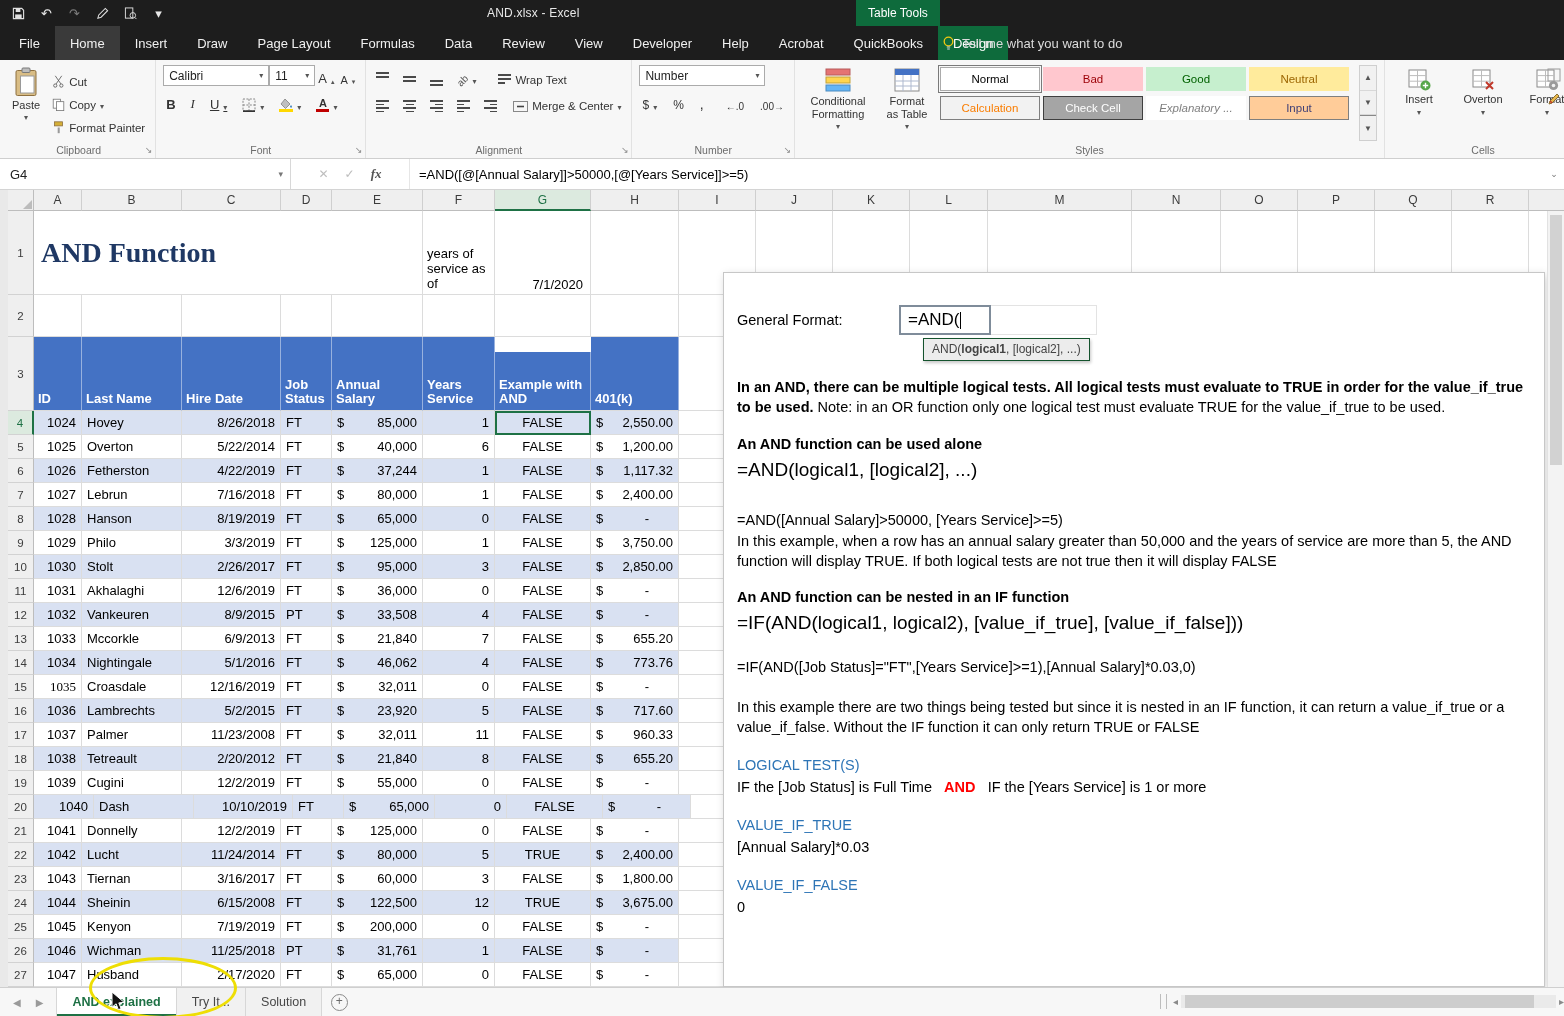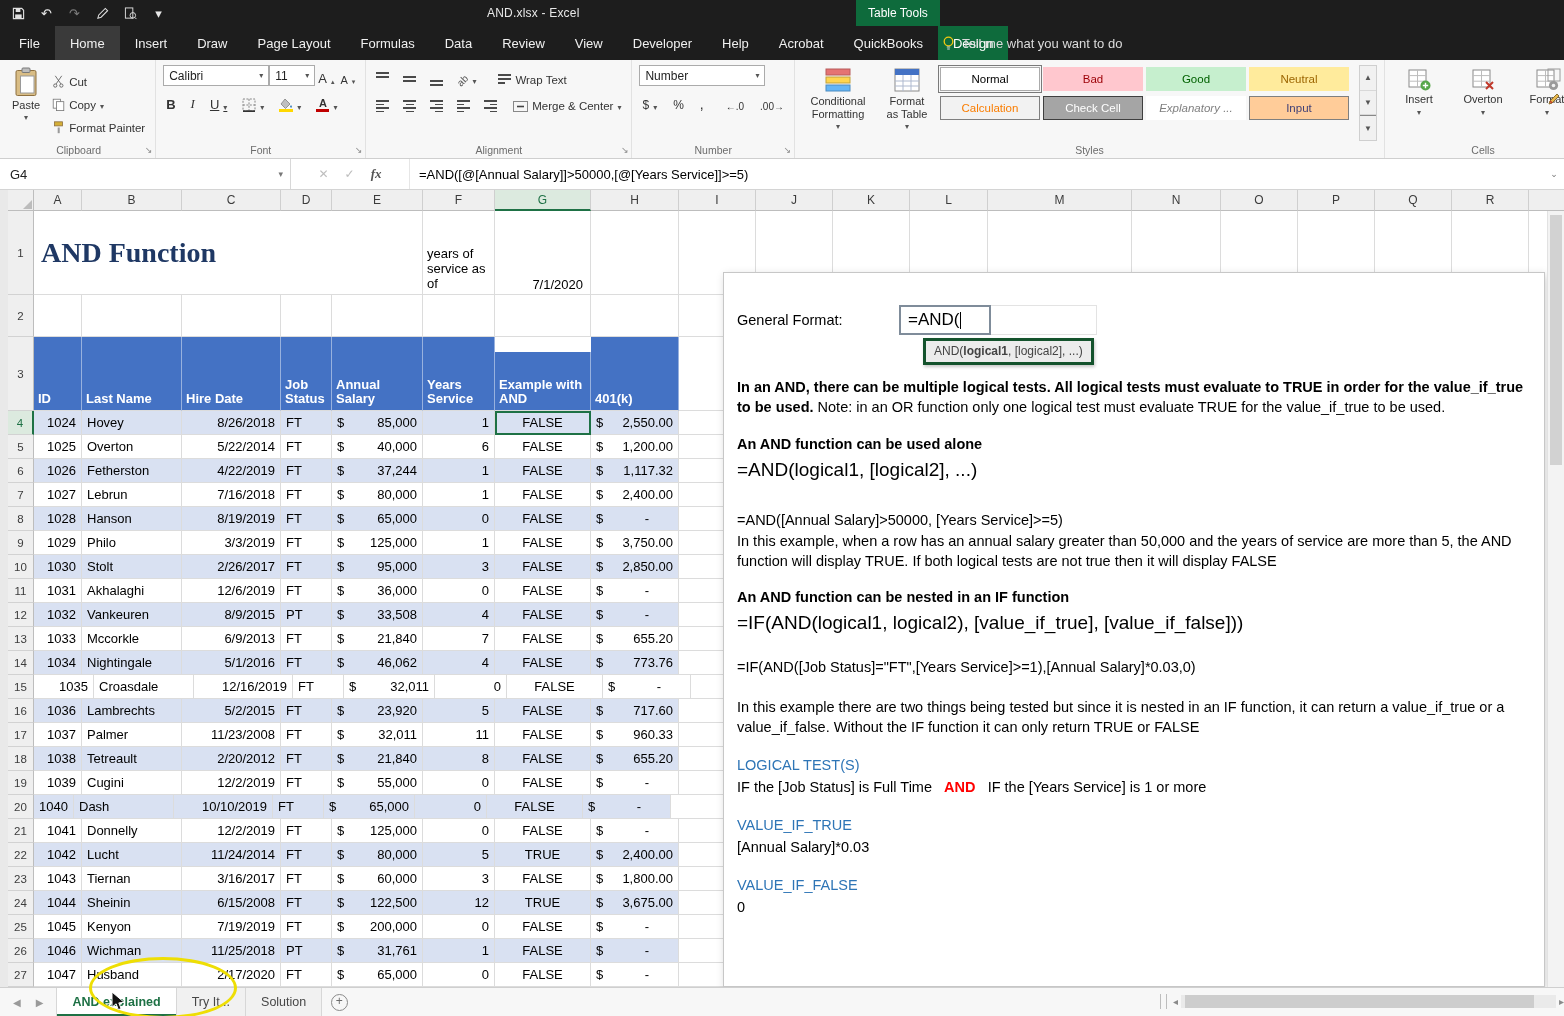--- a/index.html
+++ b/index.html
@@ -88,21 +88,21 @@
   .gc.g4sel{outline:2px solid var(--accent,#1e7145);outline-offset:-2px;}
 
   
   .overlay{position:absolute;left:723px;top:82px;right:19px;bottom:0;background:#fff;border:1px solid #c7c7c7;box-shadow:2px 3px 9px rgba(0,0,0,.18);padding:10px 15px 0 13px;z-index:5;font-size:14.5px;line-height:1.38;color:#000;}
   .overlay p{margin:0;}
   .gf-row{display:flex;align-items:center;margin-top:22px;position:relative;}
   .gf-label{width:162px;}
   .gf-box{width:92px;height:30px;background:#fff;border:2px solid #7f8c9a;display:flex;align-items:center;padding-left:7px;font-size:17px;box-sizing:border-box;}
   .gf-caret{width:1px;height:17px;background:#000;margin-left:1px;}
   .gf-ghost{width:106px;height:30px;border:1px solid #e3e3e3;border-left:none;box-sizing:border-box;}
-  .gf-tip{position:absolute;left:186px;top:33px;background:#ececec;border:3px solid #14532d;box-shadow:1px 2px 3px rgba(0,0,0,.22);font-size:12px;color:#444;padding:2px 8px;white-space:nowrap;}
+  .gf-tip{position:absolute;left:186px;top:33px;background:#ececec;border:1px solid #14532d;box-shadow:1px 2px 3px rgba(0,0,0,.22);font-size:12px;color:#444;padding:2px 8px;white-space:nowrap;}
   .para1{margin-top:42px !important;}
   .hline{font-weight:bold;margin-top:17px !important;}
   .syntax{font-size:19px;margin-top:3px !important;}
   .ex1{margin-top:27px !important;}
   .exd{margin-top:1px !important;}
   .h2line{font-weight:bold;margin-top:16px !important;}
   .ex2{margin-top:21px !important;}
   .exd2{margin-top:20px !important;}
   .bh{margin-top:18px !important;}
   .bval{margin-top:2px !important;}
@@ -881,21 +881,21 @@
           <div class="gc" style="width: 78px;"></div>
           <div class="gc" style="width: 144px;"></div>
           <div class="gc" style="width: 89px;"></div>
           <div class="gc" style="width: 77px;"></div>
           <div class="gc" style="width: 77px;"></div>
           <div class="gc" style="width: 77px;"></div>
           <div class="gc" style="width: 77px;"></div>
         </div>
         <div class="grow" style="height: 24px;">
           <div class="rh">15</div>
-          <div class="gc num" style="width: 60px;">1035</div>
+          <div class="gc num" style="width: 48px; font-family: Liberation Serif, serif;">1035</div>
           <div class="gc txt" style="width: 100px;">Croasdale</div>
           <div class="gc num" style="width: 99px;">12/16/2019</div>
           <div class="gc txt" style="width: 51px;">FT</div>
           <div class="gc money" style="width: 91px;">
             <span class="cur">$</span>
             <span class="val">32,011</span>
           </div>
           <div class="gc num" style="width: 72px;">0</div>
           <div class="gc ctr" style="width: 96px;">FALSE</div>
           <div class="gc money" style="width: 88px;">
@@ -1016,21 +1016,21 @@
           <div class="gc" style="width: 78px;"></div>
           <div class="gc" style="width: 144px;"></div>
           <div class="gc" style="width: 89px;"></div>
           <div class="gc" style="width: 77px;"></div>
           <div class="gc" style="width: 77px;"></div>
           <div class="gc" style="width: 77px;"></div>
           <div class="gc" style="width: 77px;"></div>
         </div>
         <div class="grow" style="height: 24px;">
           <div class="rh">20</div>
-          <div class="gc num band" style="width: 40px;">1040</div>
+          <div class="gc num band" style="width: 60px;">1040</div>
           <div class="gc txt band" style="width: 100px;">Dash</div>
           <div class="gc num band" style="width: 99px;">10/10/2019</div>
           <div class="gc txt band" style="width: 51px;">FT</div>
           <div class="gc money band" style="width: 91px;">
             <span class="cur">$</span>
             <span class="val">65,000</span>
           </div>
           <div class="gc num band" style="width: 72px;">0</div>
           <div class="gc ctr band" style="width: 96px;">FALSE</div>
           <div class="gc money band" style="width: 88px;">

